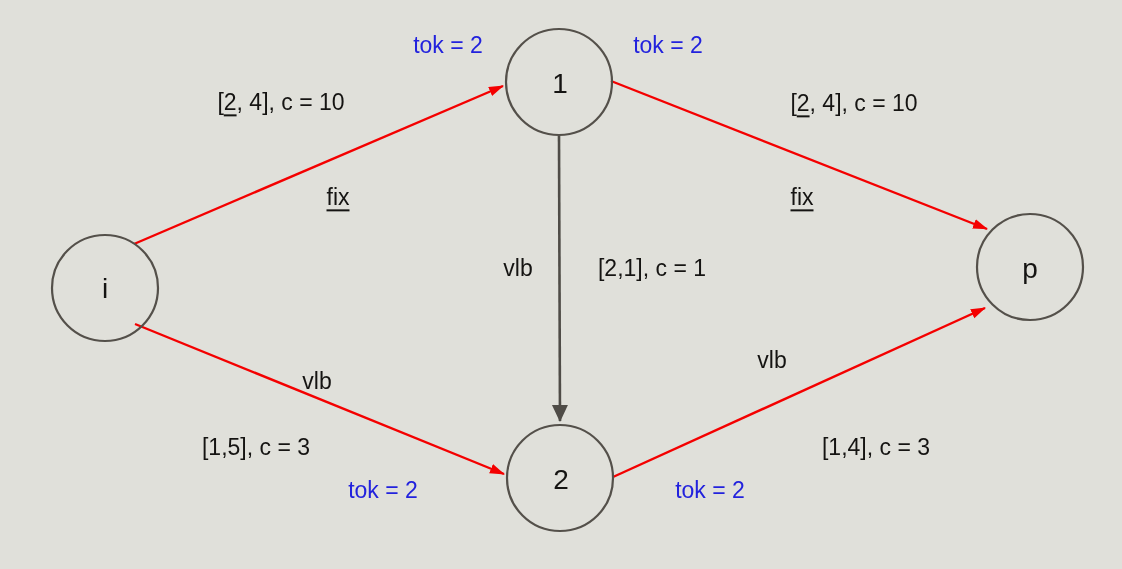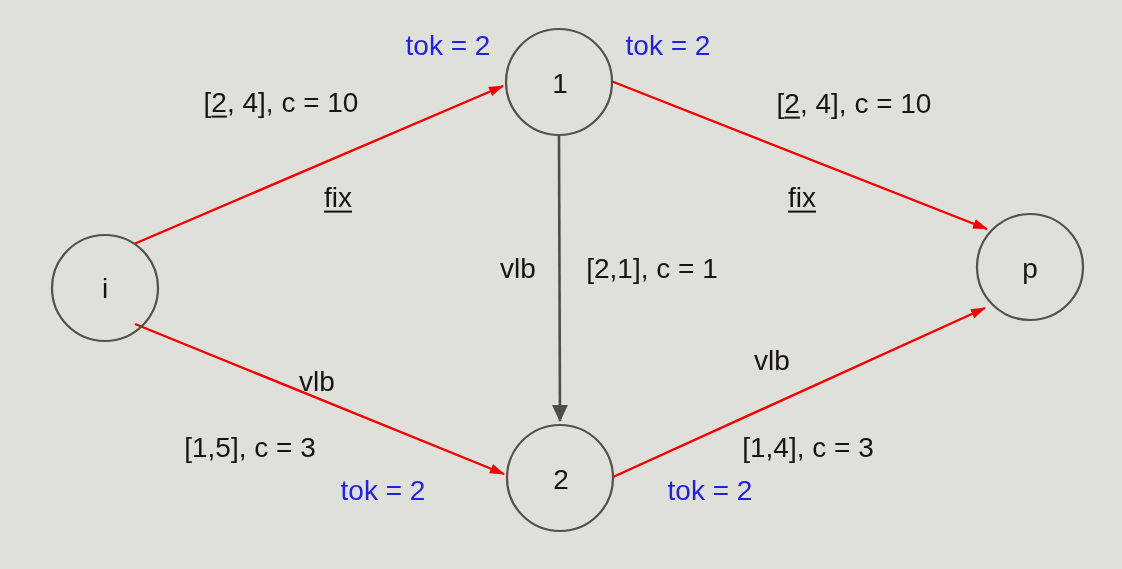--- a/index.html
+++ b/index.html
@@ -21,21 +21,21 @@
   svg.diagram{position:absolute;left:0;top:0;width:100%;height:100%;}
   .node-circle{fill:none;stroke:var(--node-stroke);stroke-width:2.2px;}
   .edge-red{stroke:var(--edge-red);stroke-width:2.4px;}
   .edge-gray{stroke:var(--edge-gray);stroke-width:2.6px;}
   .arrow-red-head{fill:var(--edge-red);}
   .arrow-gray-head{fill:var(--edge-gray);}
   .lbl{
     position:absolute;
     transform:translate(-50%,-50%);
     white-space:nowrap;
-    font-size:28px;
+    font-size:23px;
     color:var(--text);
     line-height:1.1;
   }
   .lbl.blue{color:var(--token-blue);}
   .lbl.node-letter{font-size:28px;}
   .u{text-decoration:underline;text-decoration-thickness:2px;text-underline-offset:4px;}
 </style>
 </head>
 <body>
 
@@ -76,18 +76,18 @@
   <div class="lbl" style="left:281px;top:103px;"><span>[</span><span class="u">2</span><span>, 4], c = 10</span></div>
   <div class="lbl u" style="left:338px;top:198px;">fix</div>
 
   <div class="lbl" style="left:854px;top:104px;"><span>[</span><span class="u">2</span><span>, 4], c = 10</span></div>
   <div class="lbl u" style="left:802px;top:198px;">fix</div>
 
   <div class="lbl" style="left:518px;top:269px;">vlb</div>
   <div class="lbl" style="left:652px;top:269px;">[2,1], c = 1</div>
 
   <div class="lbl" style="left:317px;top:382px;">vlb</div>
-  <div class="lbl" style="left:250px;top:448px;">[1,5], c = 3</div>
+  <div class="lbl" style="left:256px;top:448px;">[1,5], c = 3</div>
 
   <div class="lbl" style="left:772px;top:361px;">vlb</div>
-  <div class="lbl" style="left:808px;top:448px;">[1,4], c = 3</div>
+  <div class="lbl" style="left:876px;top:448px;">[1,4], c = 3</div>
 
 </div>
 
 </body></html>

